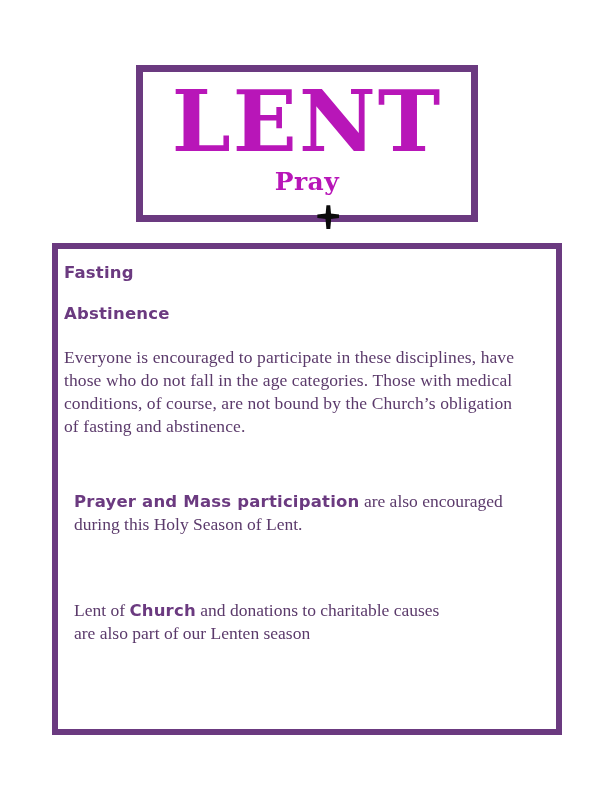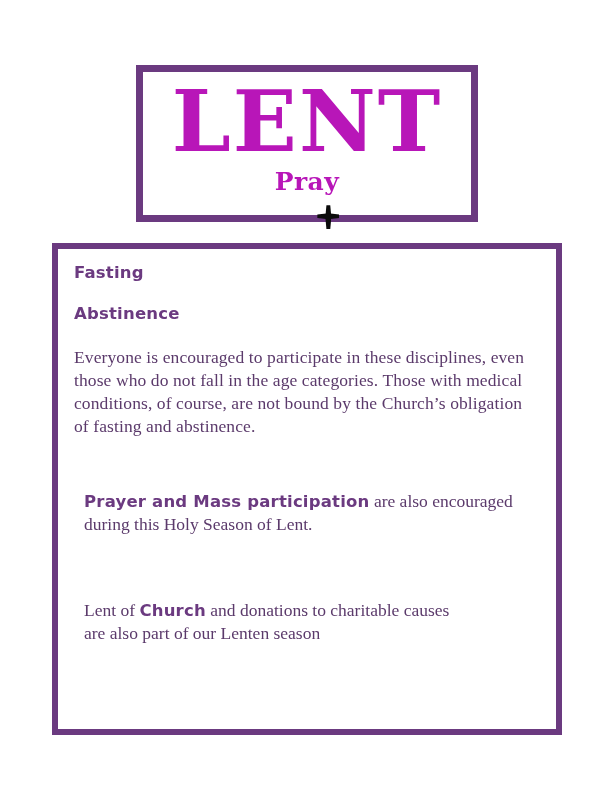--- a/index.html
+++ b/index.html
@@ -90,21 +90,21 @@
     position: absolute;
     left: 52px;
     top: 243px;
     width: 510px;
     height: 492px;
     box-sizing: border-box;
     border: 6px solid #6B3A80;
     background: #ffffff;
   }
   .content-inner {
-    padding: 14px 8px 0 16px;
+    padding: 14px 8px 0 6px;
   }
 
   .sec-head {
     font-family: "DejaVu Sans", sans-serif;
     font-weight: bold;
     font-size: 16.5px;
     color: #6B3A80;
     letter-spacing: 0.2px;
     margin: 0 0 1px 0;
     line-height: 1.18;
@@ -156,21 +156,21 @@
   <div class="content-inner">
 
     <h2 class="sec-head">Fasting</h2>
 
     <div class="gap-lg"></div>
 
     <h2 class="sec-head">Abstinence</h2>
 
     <div class="gap-lg"></div>
 
-    <p class="body">Everyone is encouraged to participate in these disciplines, even
+    <p class="body">Everyone is encouraged to participate in these disciplines, have
 those who do not fall in the age categories. Those with medical
 conditions, of course, are not bound by the Church’s obligation
  of fasting and abstinence.</p>
 
     <div class="gap-md"></div>
 
     <p class="para-mixed">
       <span class="inline-bold">Prayer and Mass participation</span><span> are also encouraged
 during this Holy Season of Lent.</span>
     </p>

